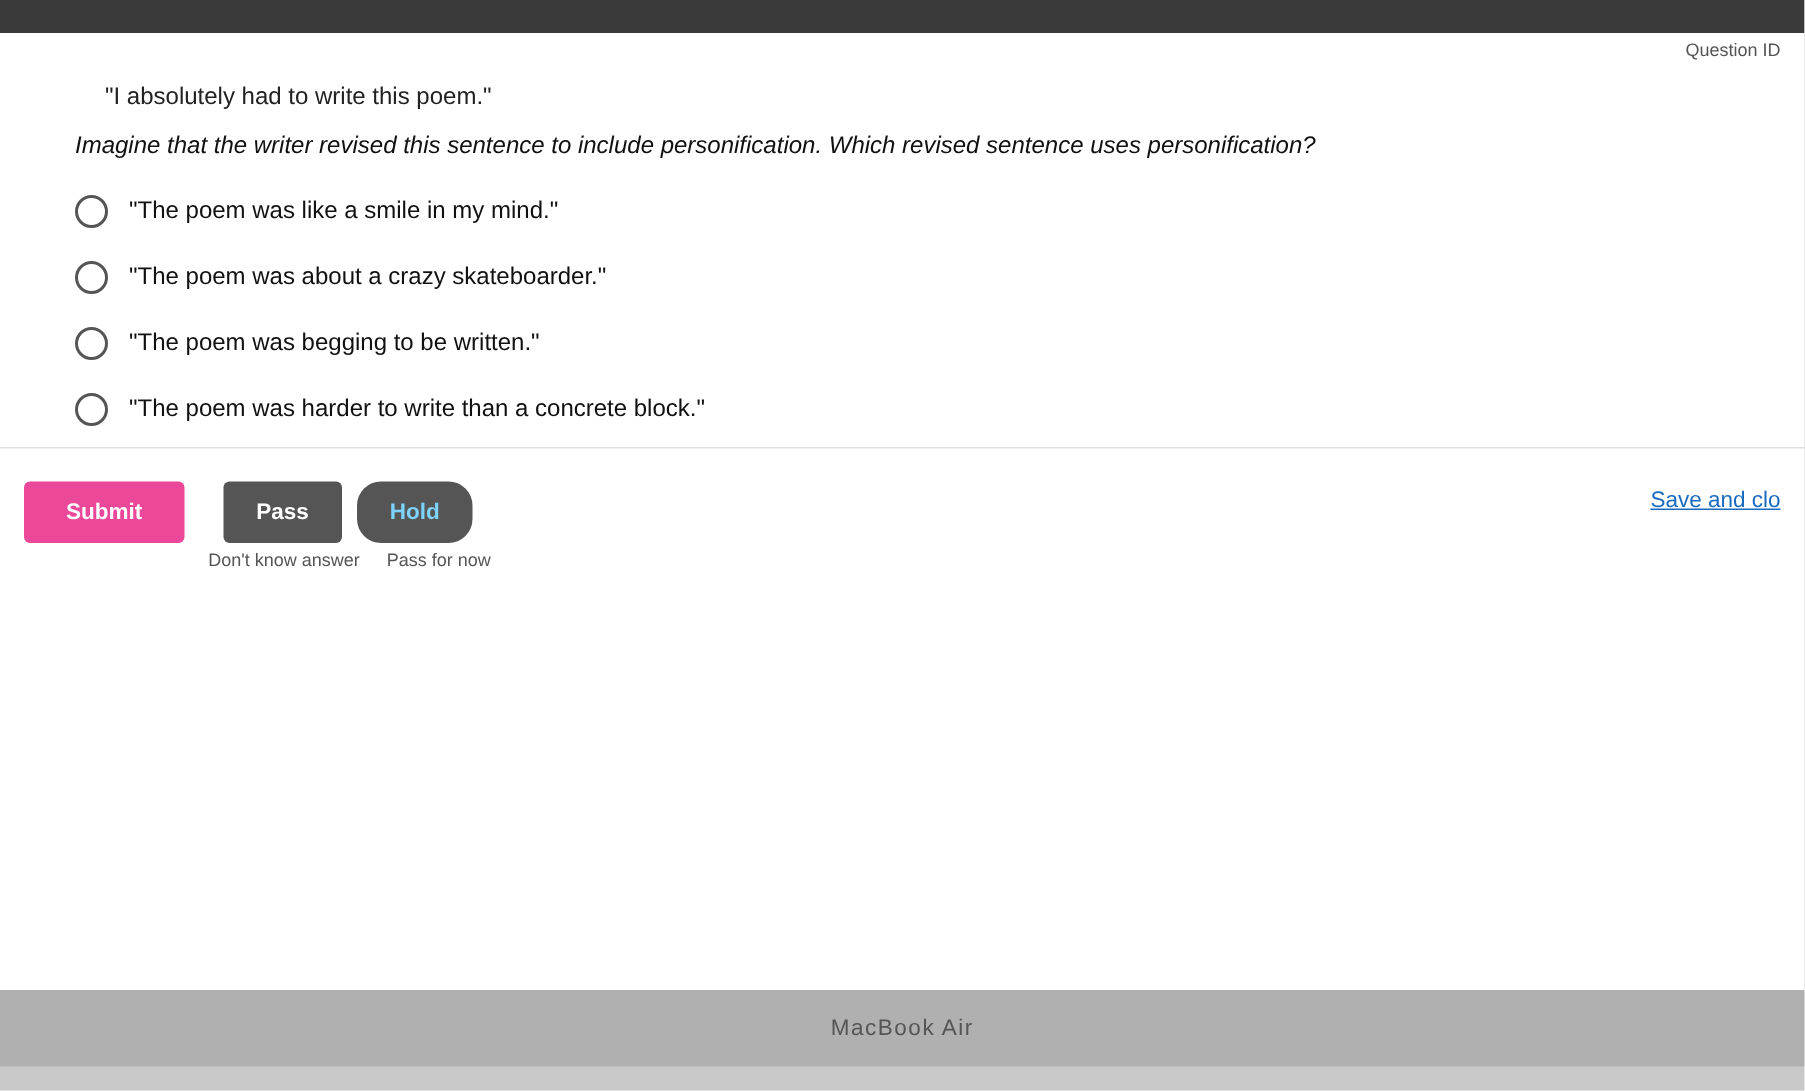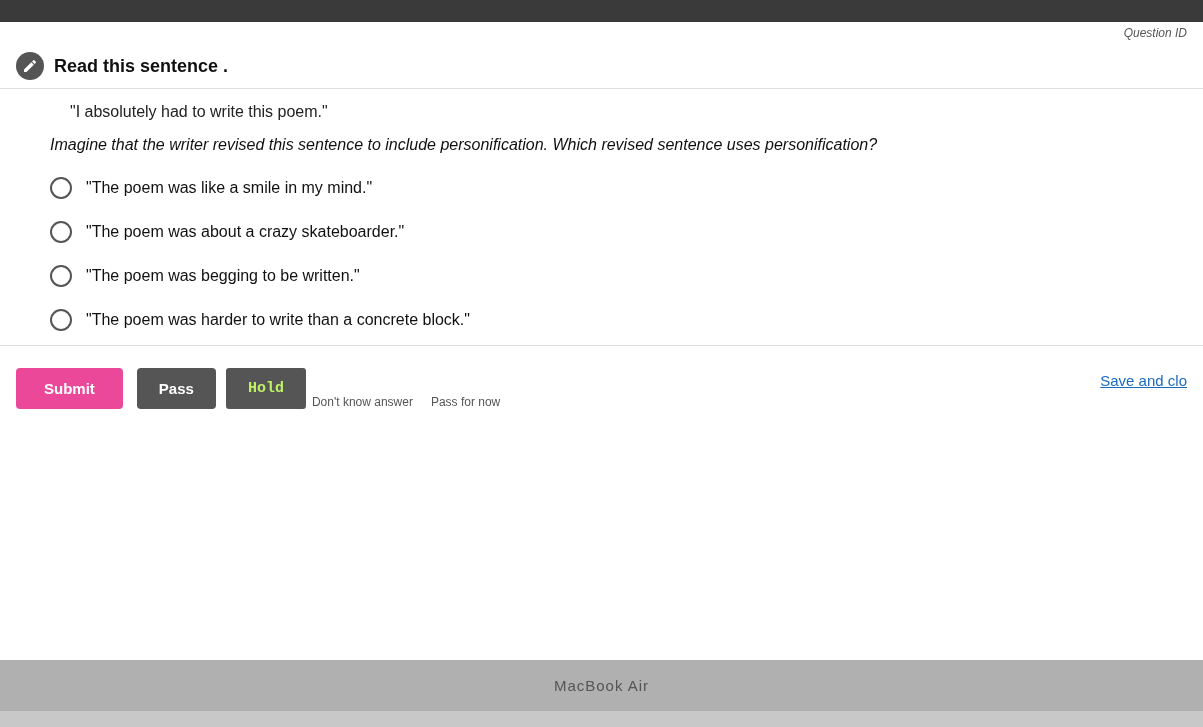--- a/index.html
+++ b/index.html
@@ -29,21 +29,20 @@
       height: 22px;
       width: 100%;
     }
 
     .question-id-area {
       display: flex;
       justify-content: flex-end;
       padding: 4px 16px 2px 16px;
       font-size: 12px;
       color: #555;
-      font-style: italic;
     }
 
     .notice-bar {
       padding: 4px 16px 6px 16px;
       font-size: 13px;
       color: #333;
       font-style: italic;
       border-bottom: 1px solid #ddd;
     }
 
@@ -150,34 +149,33 @@
       border: none;
       padding: 12px 22px;
       font-size: 15px;
       font-weight: bold;
       border-radius: 4px;
       cursor: pointer;
     }
 
     .btn-hold {
       background-color: #555;
-      color: #bef264;
+      color: #7dd3fc;
       border: none;
       padding: 12px 22px;
       font-size: 15px;
       font-weight: bold;
-      border-radius: 3px;
-      cursor: pointer;
-      font-family: Liberation Mono, monospace;
+      border-radius: 16px;
+      cursor: pointer;
     }
 
     .pass-hold-wrapper {
       display: flex;
-      flex-direction: row;
-      align-items: flex-end;
+      flex-direction: column;
+      align-items: center;
       gap: 4px;
     }
 
     .pass-hold-buttons {
       display: flex;
       gap: 10px;
     }
 
     .pass-hold-labels {
       display: flex;
@@ -216,28 +214,20 @@
 
 <div class="main-container">
 
   <div class="top-bar"></div>
 
   <div class="question-id-area">
     <span>Question ID</span>
   </div>
 
 
-  <div class="question-header">
-    <div class="pencil-icon">
-      <svg viewBox="0 0 24 24" xmlns="http://www.w3.org/2000/svg">
-        <path d="M3 17.25V21h3.75L17.81 9.94l-3.75-3.75L3 17.25zm17.71-10.21a1 1 0 000-1.41l-2.34-2.34a1 1 0 00-1.41 0l-1.83 1.83 3.75 3.75 1.83-1.83z"></path>
-      </svg>
-    </div>
-    <span class="question-title">Read this sentence .</span>
-  </div>
 
   <div class="question-content">
     <p class="quote-text">"I absolutely had to write this poem."</p>
     <p class="question-prompt">Imagine that the writer revised this sentence to include personification. Which revised sentence uses personification?</p>
 
     <div class="answer-options">
 
       <div class="answer-option">
         <div class="radio-circle"></div>
         <span class="option-text">"The poem was like a smile in my mind."</span>

